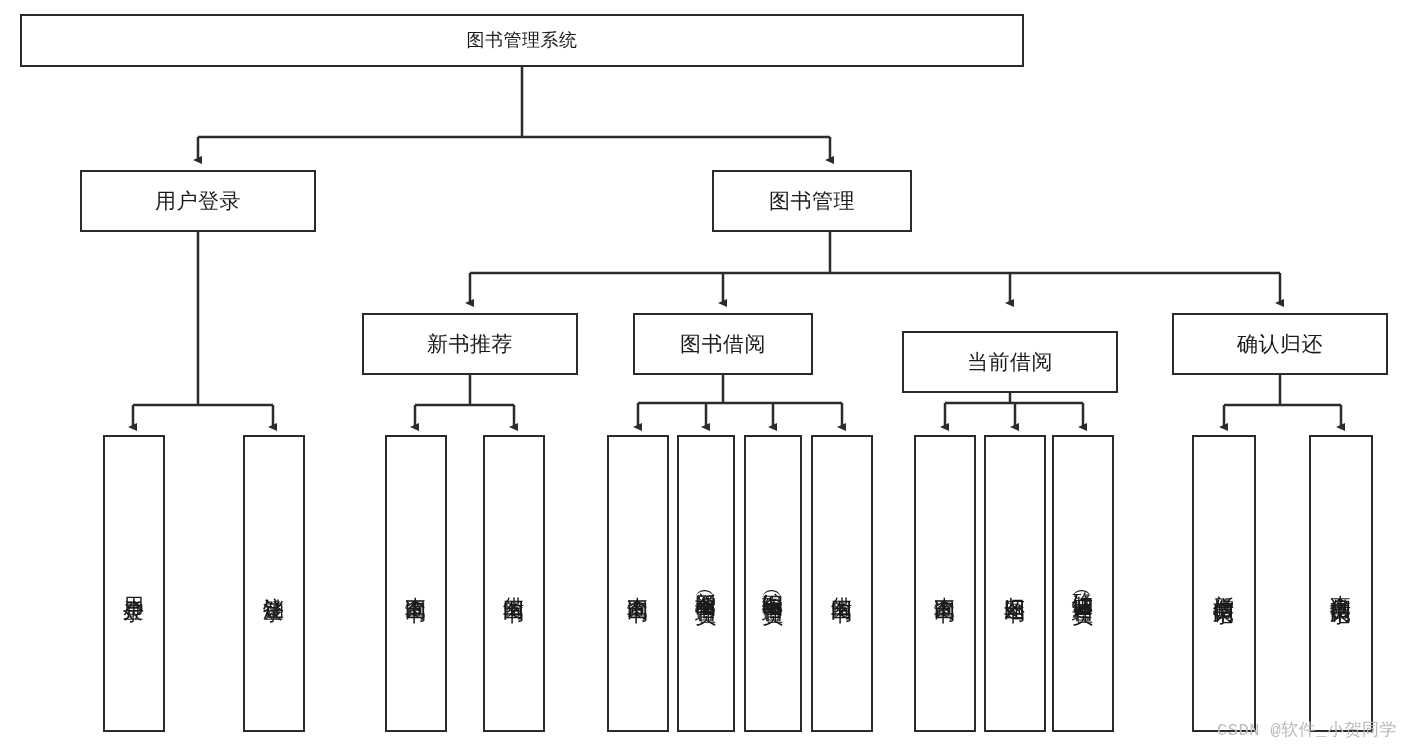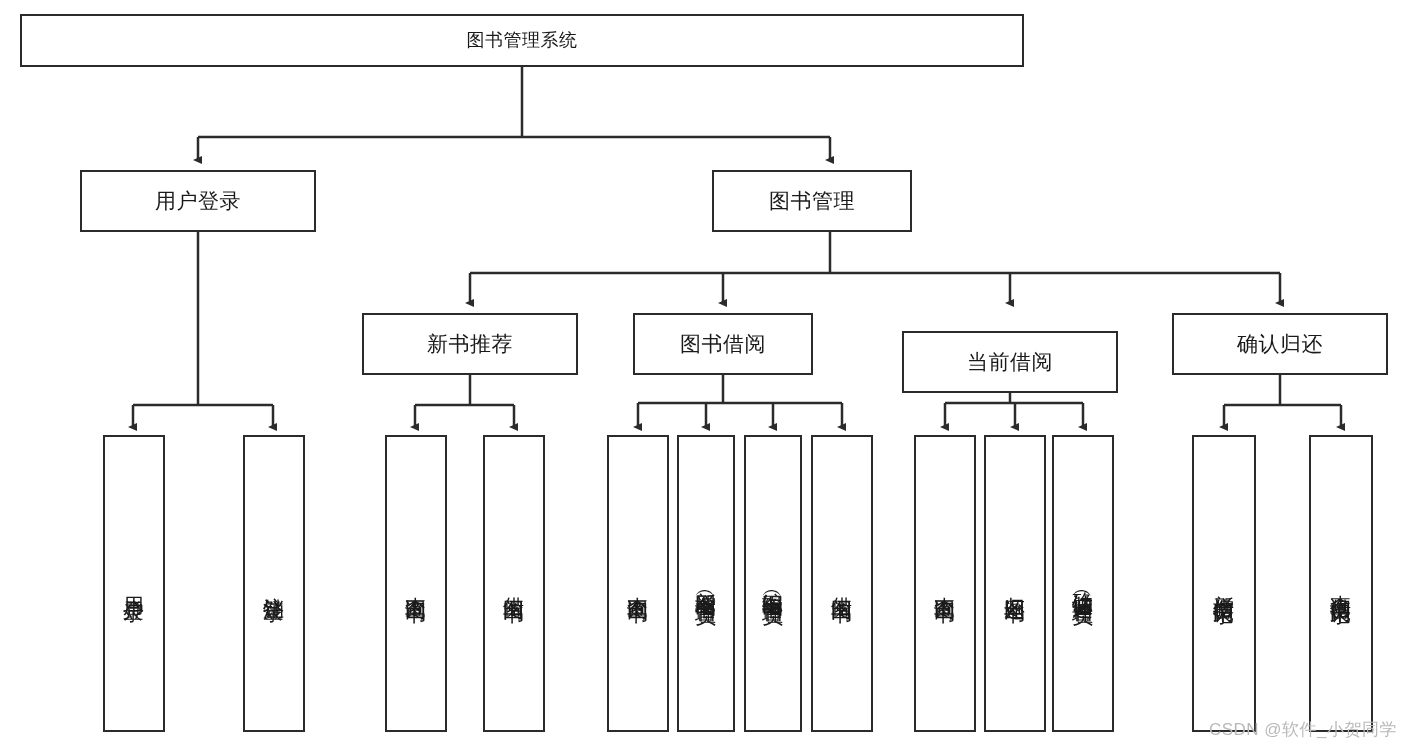--- a/index.html
+++ b/index.html
@@ -59,20 +59,21 @@
     pointer-events: none;
   }
   .watermark {
     position: absolute;
     right: 8px;
     bottom: 6px;
     font-size: 17px;
     color: #b9b9b9;
     letter-spacing: 0.5px;
     white-space: nowrap;
+    font-family: Liberation Mono, monospace;
   }
 </style>
 </head>
 <body>
 
 <div id="canvas">
 
   <svg class="edges" viewBox="0 0 1405 747">
     <defs>
       <marker id="arrow" markerWidth="10" markerHeight="10" refX="5" refY="5" orient="auto" markerUnits="userSpaceOnUse">

